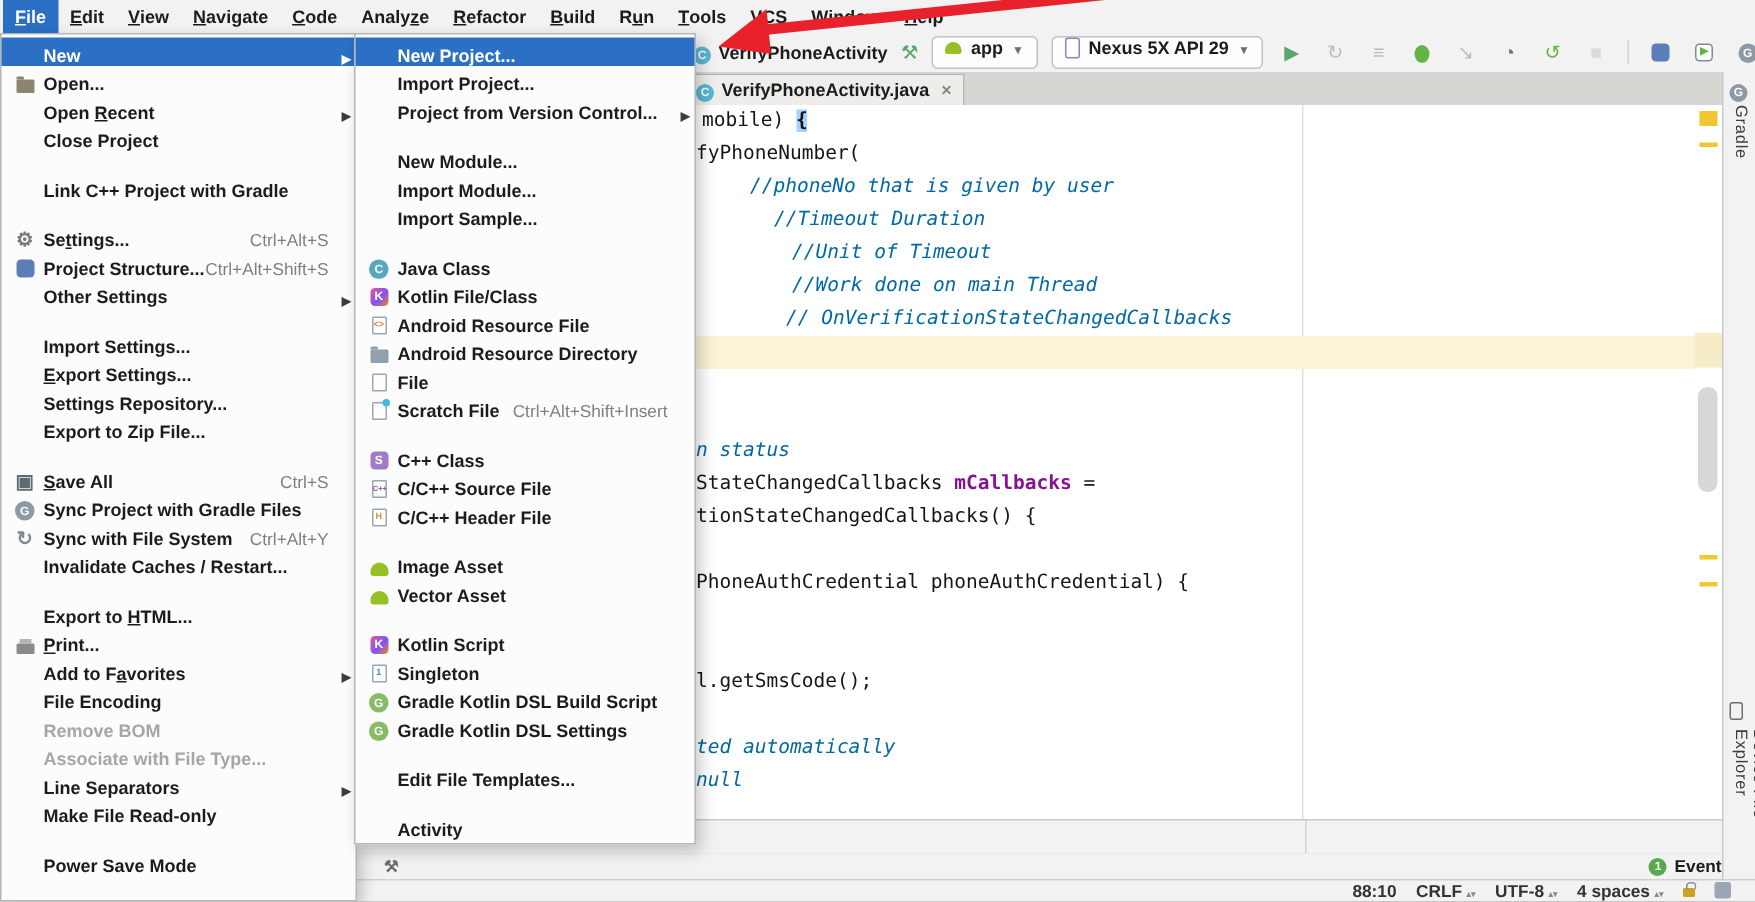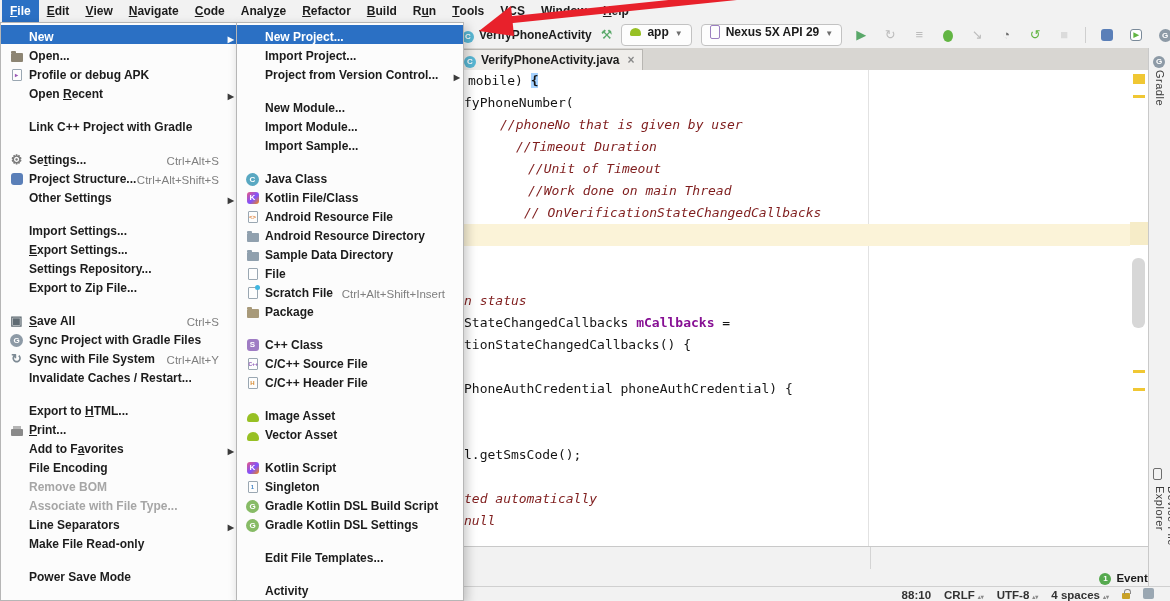--- a/index.html
+++ b/index.html
@@ -25,21 +25,21 @@
 .tabbar{position:absolute;top:48px;left:0;right:22px;height:22px;background:#d8d6d2;border-bottom:1px solid #bdbbb7}
 .tab{position:absolute;left:456px;top:1px;height:20px;background:#efedea;border:1px solid #b8b6b2;border-bottom:none;
      display:flex;align-items:center;gap:5px;padding:0 7px;font-weight:600}
 .tab .close{color:#8a8a8a;font-size:12px;margin-left:3px}
 
 .editor{position:absolute;top:70px;left:462px;width:668px;height:476px;background:#fff;
         font-family:"DejaVu Sans Mono","Liberation Mono",monospace;font-size:13px;line-height:22px;color:#151515;overflow:hidden}
 .marginline{position:absolute;left:406px;top:0;bottom:0;width:1px;background:#e2e2e2}
 .cl{height:22px;white-space:pre;position:relative}
 .cl.hl{background:#fbf3d8}
-.seg.cmt{color:#7f1d1d;font-style:italic}
+.seg.cmt{color:#0369a1;font-style:italic}
 .seg.field{color:#871094;font-weight:700}
 .seg.methodb{font-weight:400}
 .seg.brace{background:#a6d2ff;font-weight:700}
 .stripe{position:absolute;top:70px;left:1130px;width:18px;height:476px;background:#fff}
 .stripe .mk{position:absolute;left:3px;width:12px}
 .mk-square{background:#f0c733}
 .mk-yellow{background:#f0c733}
 .mk-cream{left:0!important;width:18px!important;background:#f6ecc8}
 .mk-thumb{left:2px!important;width:13px!important;background:#d7d7d7;border-radius:6px}
 
@@ -340,30 +340,28 @@
         <span class="lbl"><span>New</span><span class="u"></span><span></span></span>
         <span class="sc"></span>
         <span class="arr"></span>
       </div><div class="mrow">
         <span class="mi">
           <i class="f" style="background:#8d8573"></i>
         </span>
         <span class="lbl"><span>Open...</span><span class="u"></span><span></span></span>
         <span class="sc"></span>
         <span class="arr"></span>
-      </div><div class="mrow">
-        <span class="mi">
-          <i class="pg" style="color:#9b59b6">▸</i>
-        </span>
-        <span class="lbl"><span>Profile or debug APK</span><span class="u"></span><span></span></span>
-        <span class="sc"></span>
-        <span class="arr"></span>
       </div><div class="mrow has-sub">
         <span class="mi"></span>
         <span class="lbl"><span>Open </span><span class="u">R</span><span>ecent</span></span>
+        <span class="sc"></span>
+        <span class="arr"></span>
+      </div><div class="mrow">
+        <span class="mi"></span>
+        <span class="lbl"><span>Close Project</span><span class="u"></span><span></span></span>
         <span class="sc"></span>
         <span class="arr"></span>
       </div><span class="msep"></span><div class="mrow">
         <span class="mi"></span>
         <span class="lbl"><span>Link C++ Project with Gradle</span><span class="u"></span><span></span></span>
         <span class="sc"></span>
         <span class="arr"></span>
       </div><span class="msep"></span><div class="mrow">
         <span class="mi">
           <span class="g" style="color:#7a7a7a">⚙</span>
@@ -533,47 +531,33 @@
         <span class="arr"></span>
       </div><div class="mrow">
         <span class="mi">
           <i class="f"></i>
         </span>
         <span class="lbl"><span>Android Resource Directory</span><span class="u"></span><span></span></span>
         <span class="sc"></span>
         <span class="arr"></span>
       </div><div class="mrow">
         <span class="mi">
-          <i class="f"></i>
-        </span>
-        <span class="lbl"><span>Sample Data Directory</span><span class="u"></span><span></span></span>
-        <span class="sc"></span>
-        <span class="arr"></span>
-      </div><div class="mrow">
-        <span class="mi">
           <i class="pg"></i>
         </span>
         <span class="lbl"><span>File</span><span class="u"></span><span></span></span>
         <span class="sc"></span>
         <span class="arr"></span>
       </div><div class="mrow">
         <span class="mi">
           <i class="pg">
             <b style="position:absolute;right:-3px;top:-3px;width:5px;height:5px;border-radius:50%;background:#40b6e0"></b>
           </i>
         </span>
         <span class="lbl"><span>Scratch File</span><span class="u"></span><span></span></span>
         <span class="sc">Ctrl+Alt+Shift+Insert</span>
-        <span class="arr"></span>
-      </div><div class="mrow">
-        <span class="mi">
-          <i class="f" style="background:#a89a7a"></i>
-        </span>
-        <span class="lbl"><span>Package</span><span class="u"></span><span></span></span>
-        <span class="sc"></span>
         <span class="arr"></span>
       </div><span class="msep"></span><div class="mrow">
         <span class="mi">
           <i class="sqi" style="background:#9f7cc4">S</i>
         </span>
         <span class="lbl"><span>C++ Class</span><span class="u"></span><span></span></span>
         <span class="sc"></span>
         <span class="arr"></span>
       </div><div class="mrow">
         <span class="mi">

